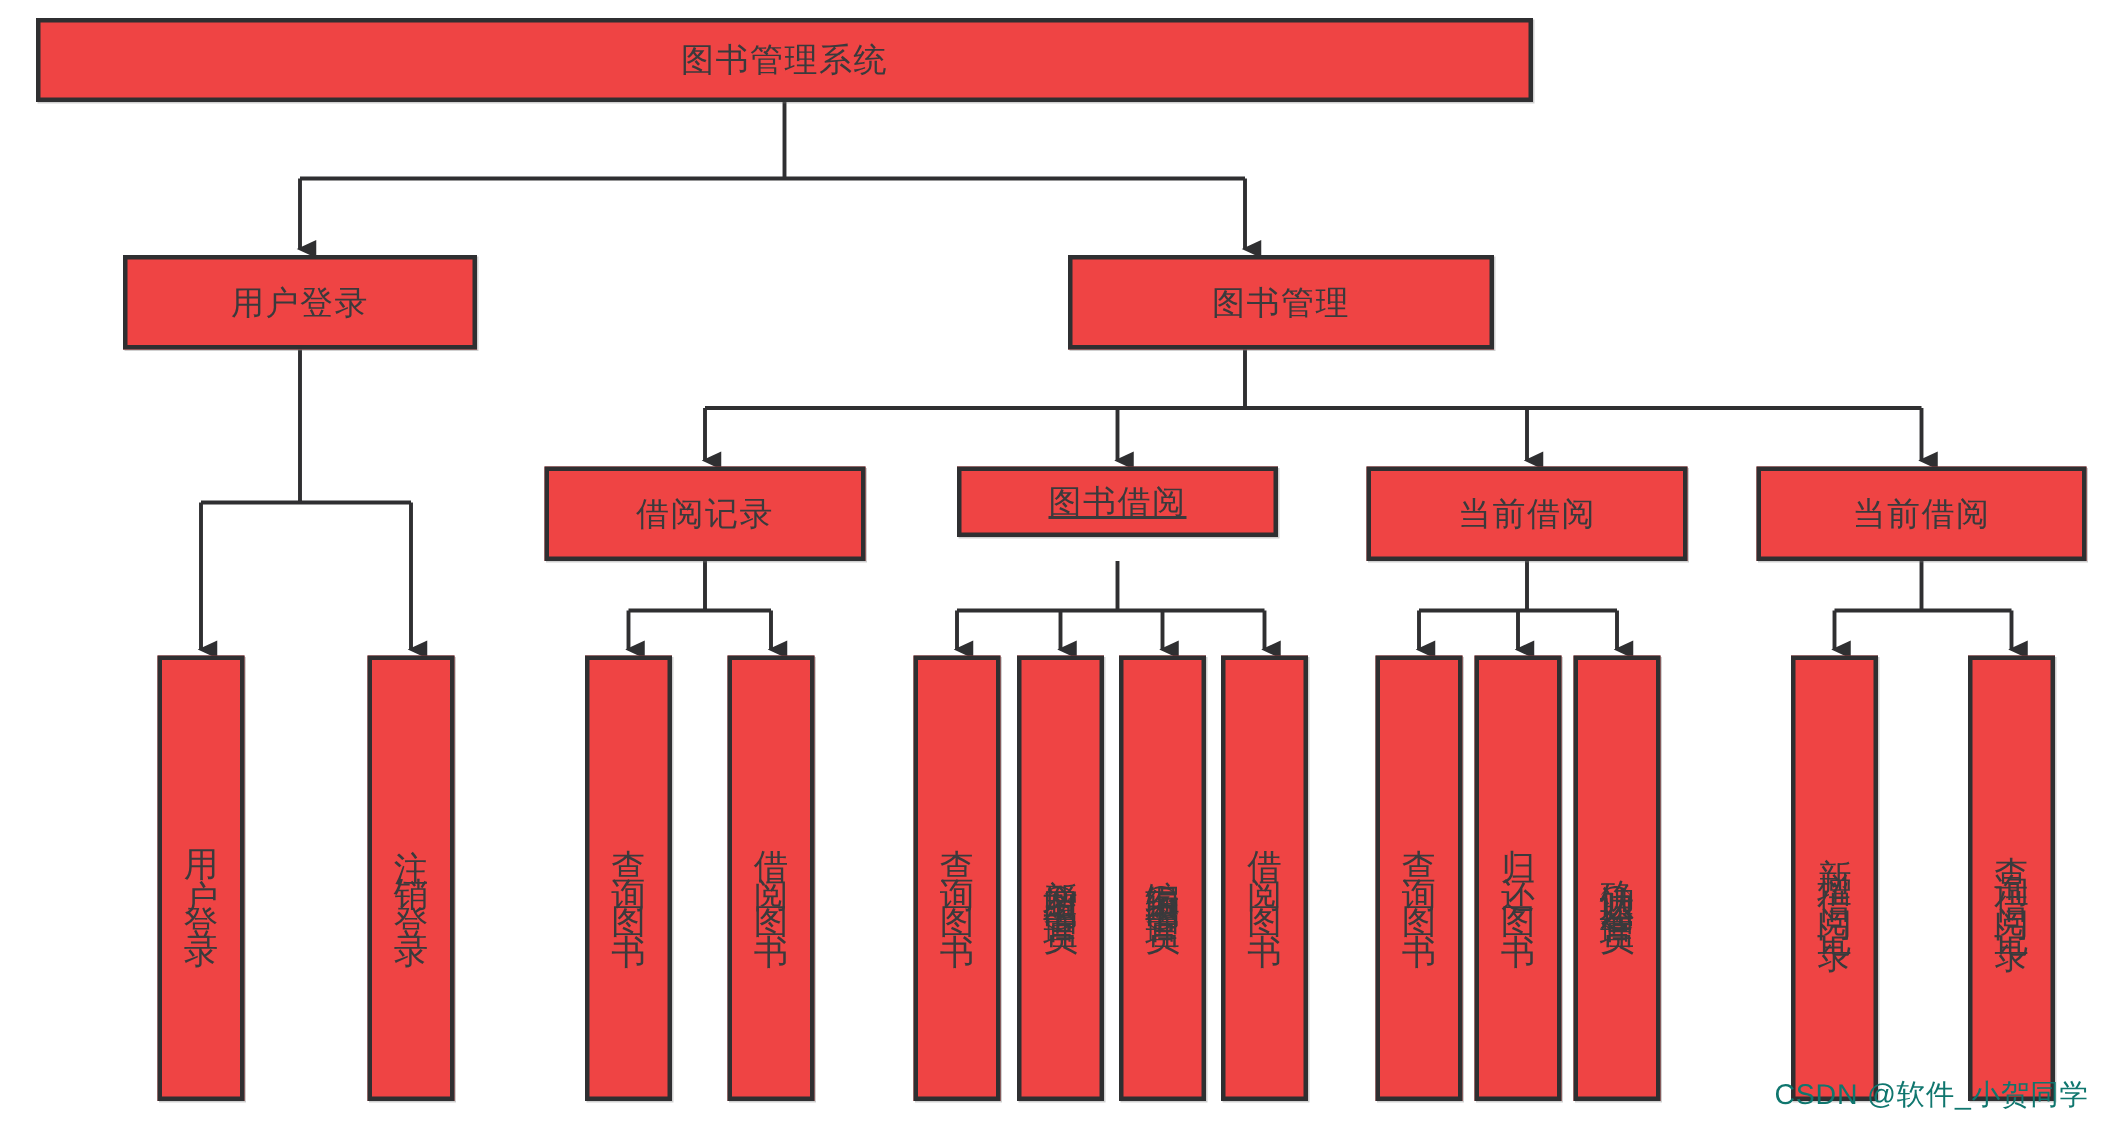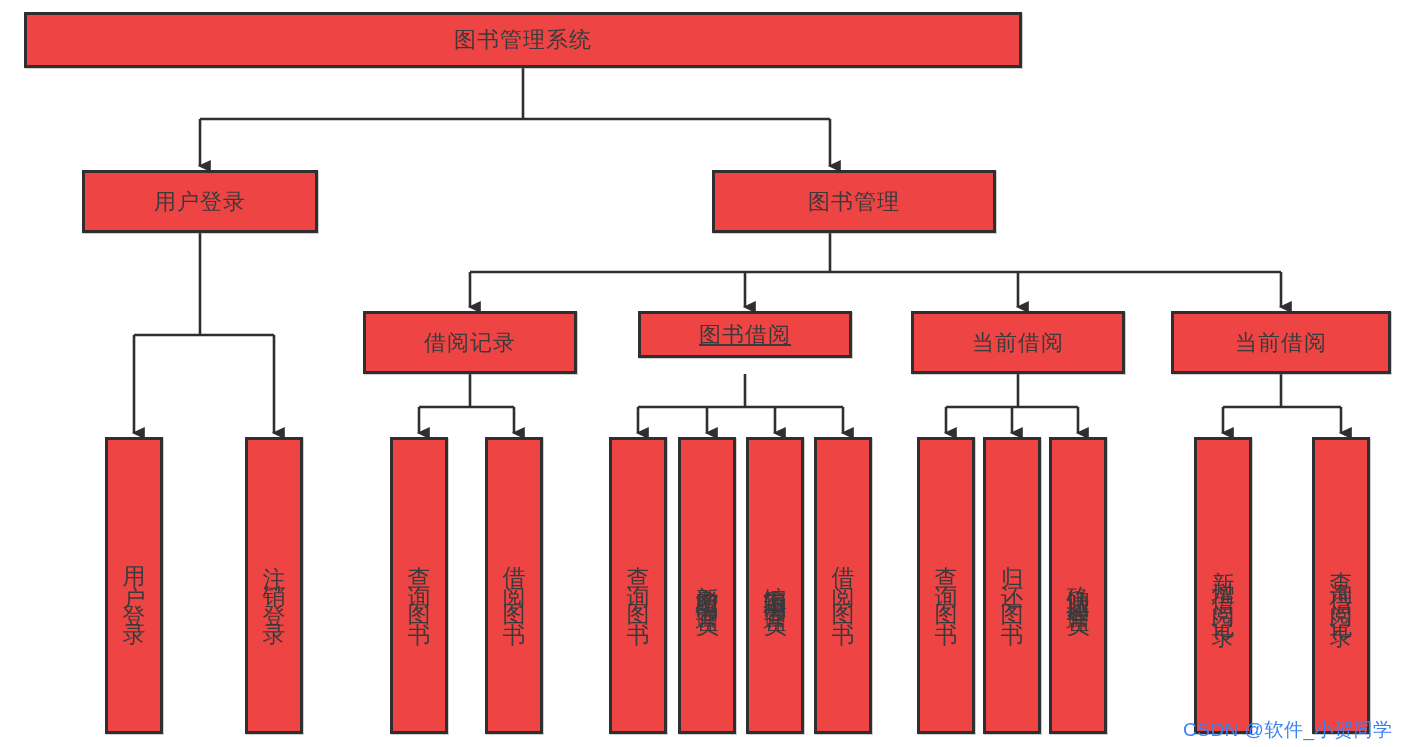--- a/index.html
+++ b/index.html
@@ -44,21 +44,21 @@
     line-height: 1;
   }
   .ls4 .vtext { letter-spacing: 19px; }
   .ls6 .vtext { letter-spacing: 11px; }
   .ls9 .vtext { letter-spacing: 4px; }
   .watermark {
     position: absolute;
     left: 1183px;
     top: 717px;
     font-size: 19px;
-    color: #3b82f6;
+    color: #0f766e;
     white-space: nowrap;
     z-index: 5;
     letter-spacing: 0.5px;
   }
 
   
   .n-root { left: 24px;  top: 12px;  width: 998px; height: 56px; }
   .n-l2a  { left: 82px;  top: 170px; width: 236px; height: 63px; }
   .n-l2b  { left: 712px; top: 170px; width: 284px; height: 63px; }
   .n-l3a  { left: 363px; top: 311px; width: 214px; height: 63px; }

